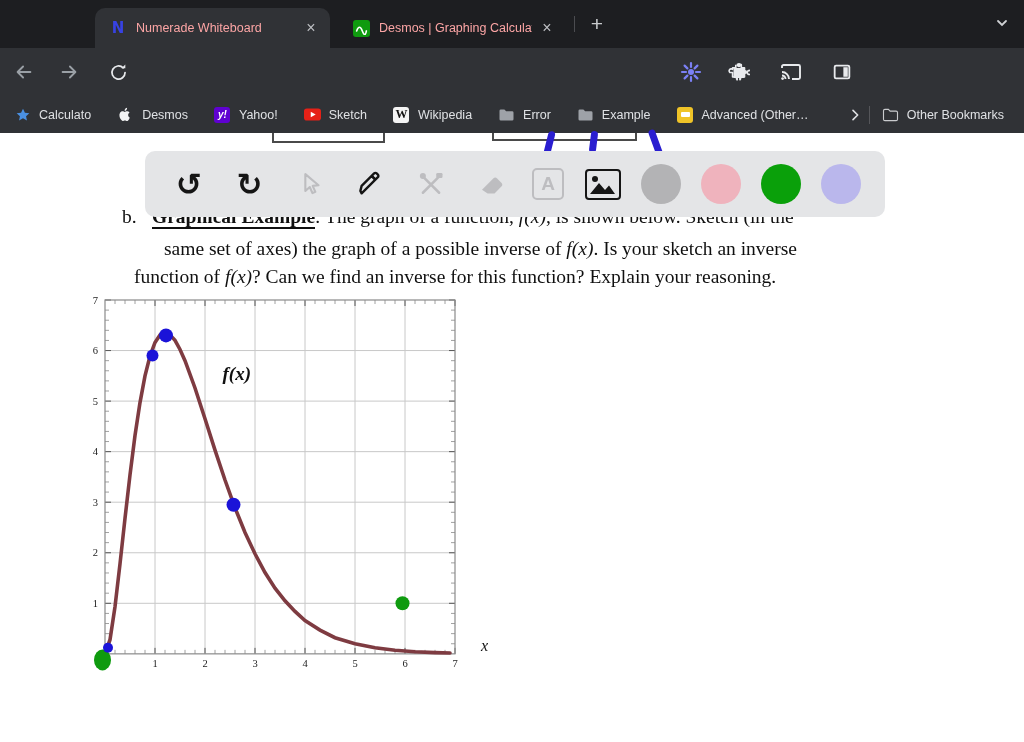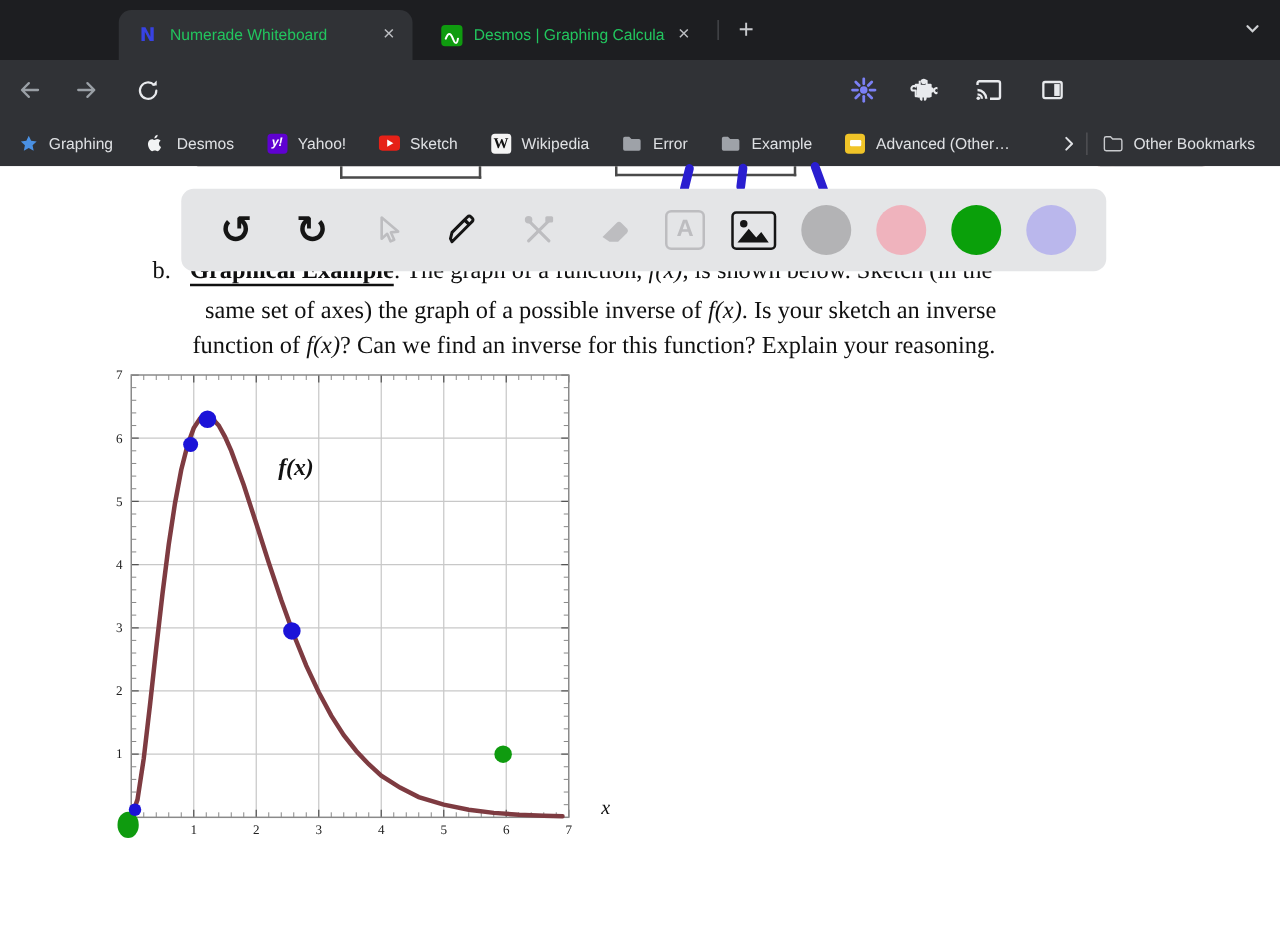--- a/index.html
+++ b/index.html
@@ -5,21 +5,21 @@
   * { margin:0; padding:0; box-sizing:border-box; }
   html,body { width:1024px; height:742px; overflow:hidden; }
   body { font-family:"Liberation Sans", sans-serif; background:#fff; position:relative; }
 
   
   .frame { position:absolute; left:0; top:0; width:1024px; height:48px; background:#1d1e21; }
   .tab { position:absolute; top:8px; height:40px; display:flex; align-items:center; cursor:default; }
   .tab.active { left:95px; width:235px; background:#303236; border-radius:10px 10px 0 0; }
   .tab.inactive { left:338px; width:228px; background:transparent; }
   .tab .fav { width:18px; height:18px; margin:0 9px 0 14px; flex:0 0 auto; display:flex; align-items:center; justify-content:center; }
-  .tab .ttl { font-size:12.5px; color:#22c55e; white-space:nowrap; overflow:hidden; flex:1; }
+  .tab .ttl { font-size:12.5px; color:#fca5a5; white-space:nowrap; overflow:hidden; flex:1; }
   .tab .cls { color:#bcbec2; font-size:16px; line-height:16px; width:18px; text-align:center; margin:0 10px 0 6px; }
   .fav-n { font-weight:bold; font-size:15px; color:#3742e3; font-family:"DejaVu Sans",sans-serif; }
   .fav-desmos { width:17px; height:17px; background:#0f9b0f; border-radius:3px; display:flex; align-items:center; justify-content:center; }
   .tabsep { position:absolute; left:574px; top:16px; width:1px; height:16px; background:#4b4c50; }
   .newtab { position:absolute; left:584px; top:12px; width:26px; height:26px; color:#c8cacd; font-size:21px; text-align:center; line-height:24px; border-radius:50%; }
   .winchev { position:absolute; left:992px; top:16px; width:20px; height:16px; }
 
   
   .navbar { position:absolute; left:0; top:48px; width:1024px; height:48px; background:#303236; }
   .navbtn { position:absolute; top:10px; width:28px; height:28px; display:flex; align-items:center; justify-content:center; border-radius:50%; }
@@ -186,21 +186,21 @@
   <div class="kebab">⋮</div>
 </div>
 
 <div class="bmbar">
   <div class="bm">
     <span class="ic">
         <svg width="16" height="16" viewBox="0 0 24 24">
           <path d="M12 2.5 l2.9 6 6.6 .8 -4.9 4.5 1.3 6.5 L12 17 l-5.9 3.3 1.3-6.5 -4.9-4.5 6.6-.8 z" fill="#4a90e2"></path>
         </svg>
       </span>
-    <span>Graphing</span>
+    <span>Calculato</span>
   </div>
   <div class="bm">
     <span class="ic">
         <svg width="15" height="17" viewBox="0 0 24 26">
           <path d="M16.2 13.8 c0-2.6 2.1-3.8 2.2-3.9 -1.2-1.8-3.1-2-3.8-2 -1.6-.2-3.1 1-3.9 1 -.8 0-2-1-3.4-1 -1.7 0-3.3 1-4.2 2.6 -1.8 3.1-.5 7.7 1.3 10.2 .9 1.2 1.9 2.6 3.2 2.6 1.3-.1 1.8-.8 3.4-.8 1.6 0 2 .8 3.4 .8 1.4 0 2.3-1.3 3.1-2.5 1-1.4 1.4-2.8 1.4-2.9 0 0-2.7-1-2.7-4.1z M13.5 5.6 c.7-.9 1.2-2.1 1.1-3.3 -1 .1-2.3 .7-3 1.6 -.7 .8-1.3 2-1.1 3.2 1.2 .1 2.3-.6 3-1.5z" fill="#f2f3f4"></path>
         </svg>
       </span>
     <span>Desmos</span>
   </div>
   <div class="bm">
@@ -325,21 +325,21 @@
         <button class="swatch" style="background: rgb(186, 183, 236);"></button>
       </div>
   </div>
 
   <div class="ptext" style="left:122px; top:73px;">
     <span class="itemlbl">b.</span><b class="ul">Graphical Example</b><span>:  The graph of a function, </span><i>f(x)</i><span>, is shown below.  Sketch (in the</span>
   </div>
   <div class="ptext" style="left:164px; top:105px;">
     <span>same set of axes) the graph of a possible inverse of </span><i>f(x)</i><span>.   Is your sketch an inverse</span>
   </div>
-  <div class="ptext" style="left:154px; top:133px;text-align:center;">
+  <div class="ptext" style="left:134px; top:133px;text-align:center;">
     <span>function of </span><i>f(x)</i><span>?  Can we find an inverse for this function?  Explain your reasoning.</span>
   </div>
 
   <div class="chartwrap">
     <svg id="chart" width="420" height="390" viewBox="0 0 420 390">
         <line x1="70" y1="7" x2="70" y2="360.84999999999997" stroke="#c8c8c8" stroke-width="1"></line>
         <line x1="120" y1="7" x2="120" y2="360.84999999999997" stroke="#c8c8c8" stroke-width="1"></line>
         <line x1="170" y1="7" x2="170" y2="360.84999999999997" stroke="#c8c8c8" stroke-width="1"></line>
         <line x1="220" y1="7" x2="220" y2="360.84999999999997" stroke="#c8c8c8" stroke-width="1"></line>
         <line x1="270" y1="7" x2="270" y2="360.84999999999997" stroke="#c8c8c8" stroke-width="1"></line>

